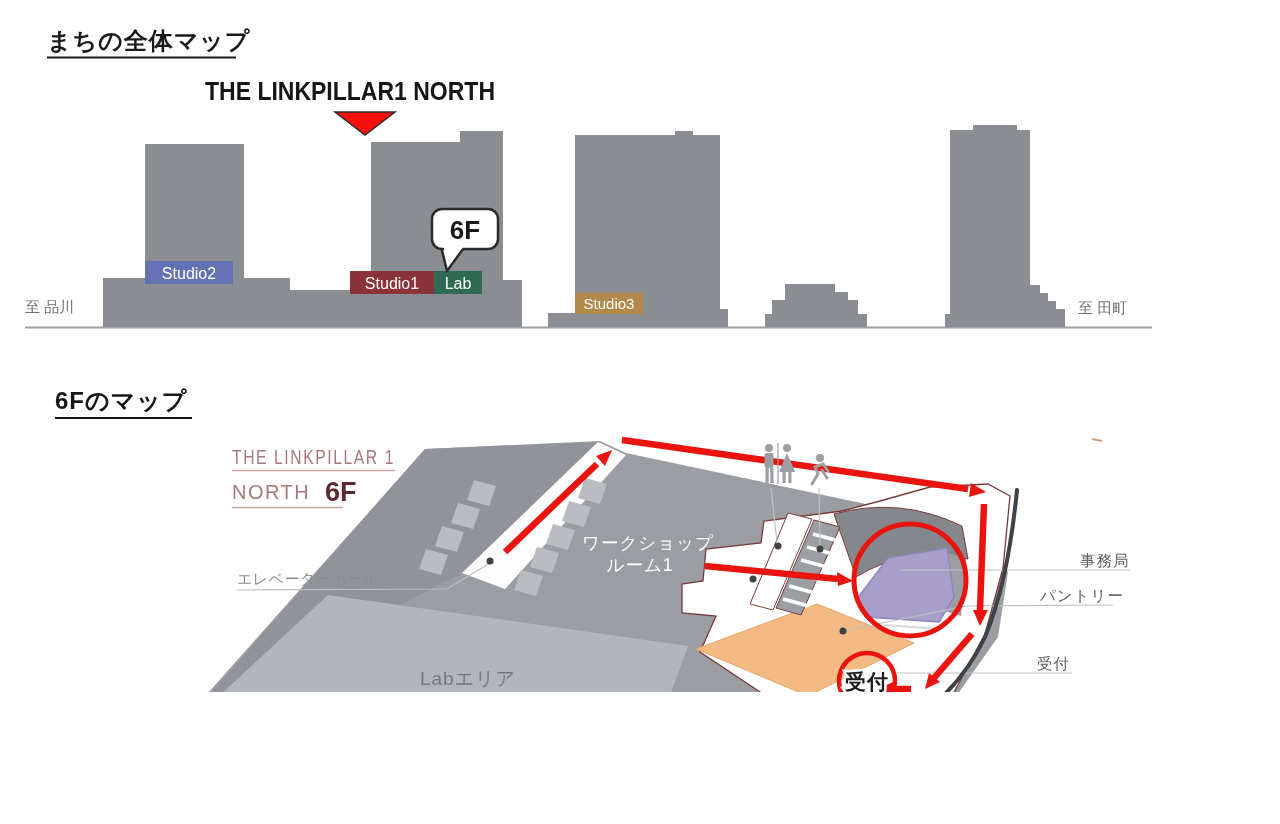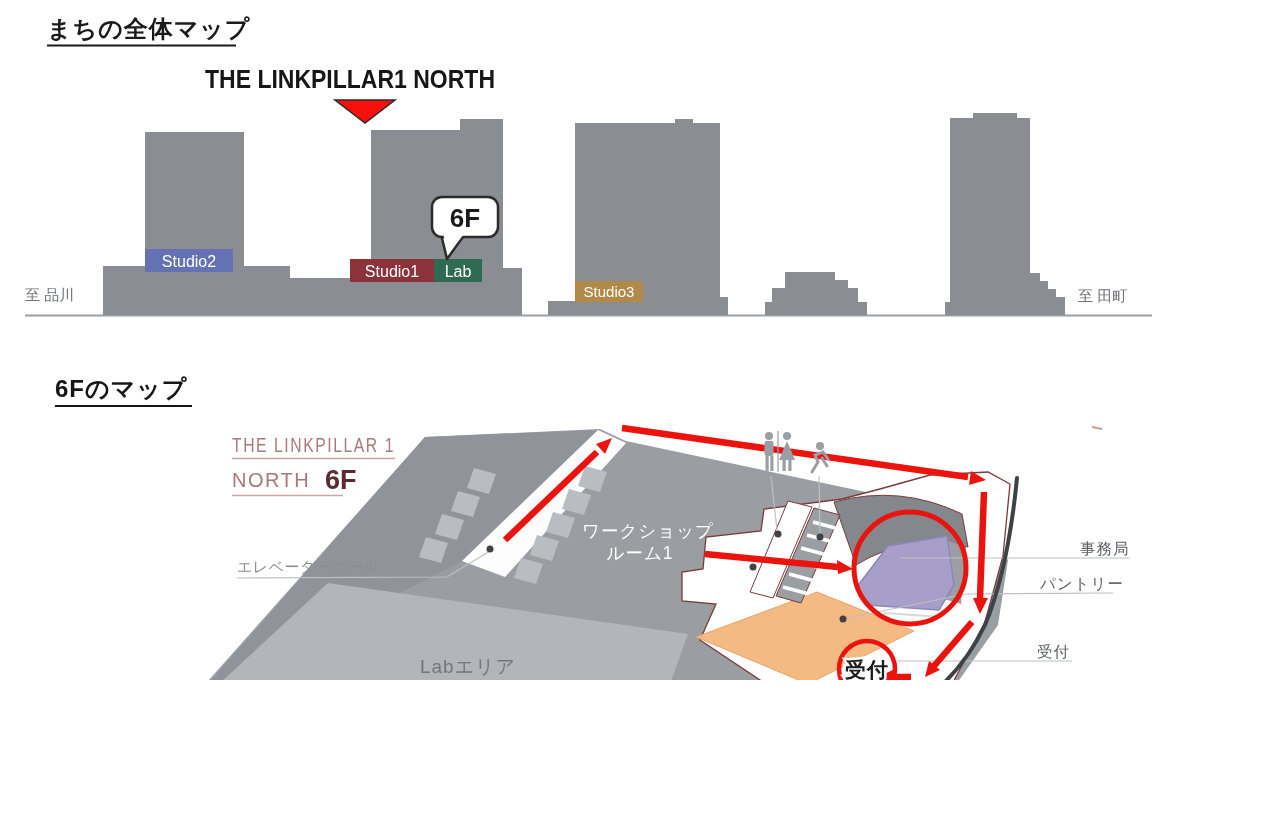--- a/index.html
+++ b/index.html
@@ -1,17 +1,17 @@
 <!DOCTYPE html>
 <html><head>
 <meta charset="utf-8">
 <style>
   html,body{margin:0;padding:0;background:#ffffff;}
   body{width:1280px;height:824px;font-family:"Liberation Sans",sans-serif;}
-  #stage{width:1280px;height:680px;position:relative;overflow:hidden;}
+  #stage{width:1280px;height:680px;position:relative;overflow:hidden;margin-top:12px;}
   svg{display:block;}
   text{font-family:"Liberation Sans","DejaVu Sans",sans-serif;}
 </style>
 </head>
 <body>
 
 <div id="stage">
 <svg width="1280" height="824" viewBox="0 0 1280 824" xmlns="http://www.w3.org/2000/svg">
 
   <g>

